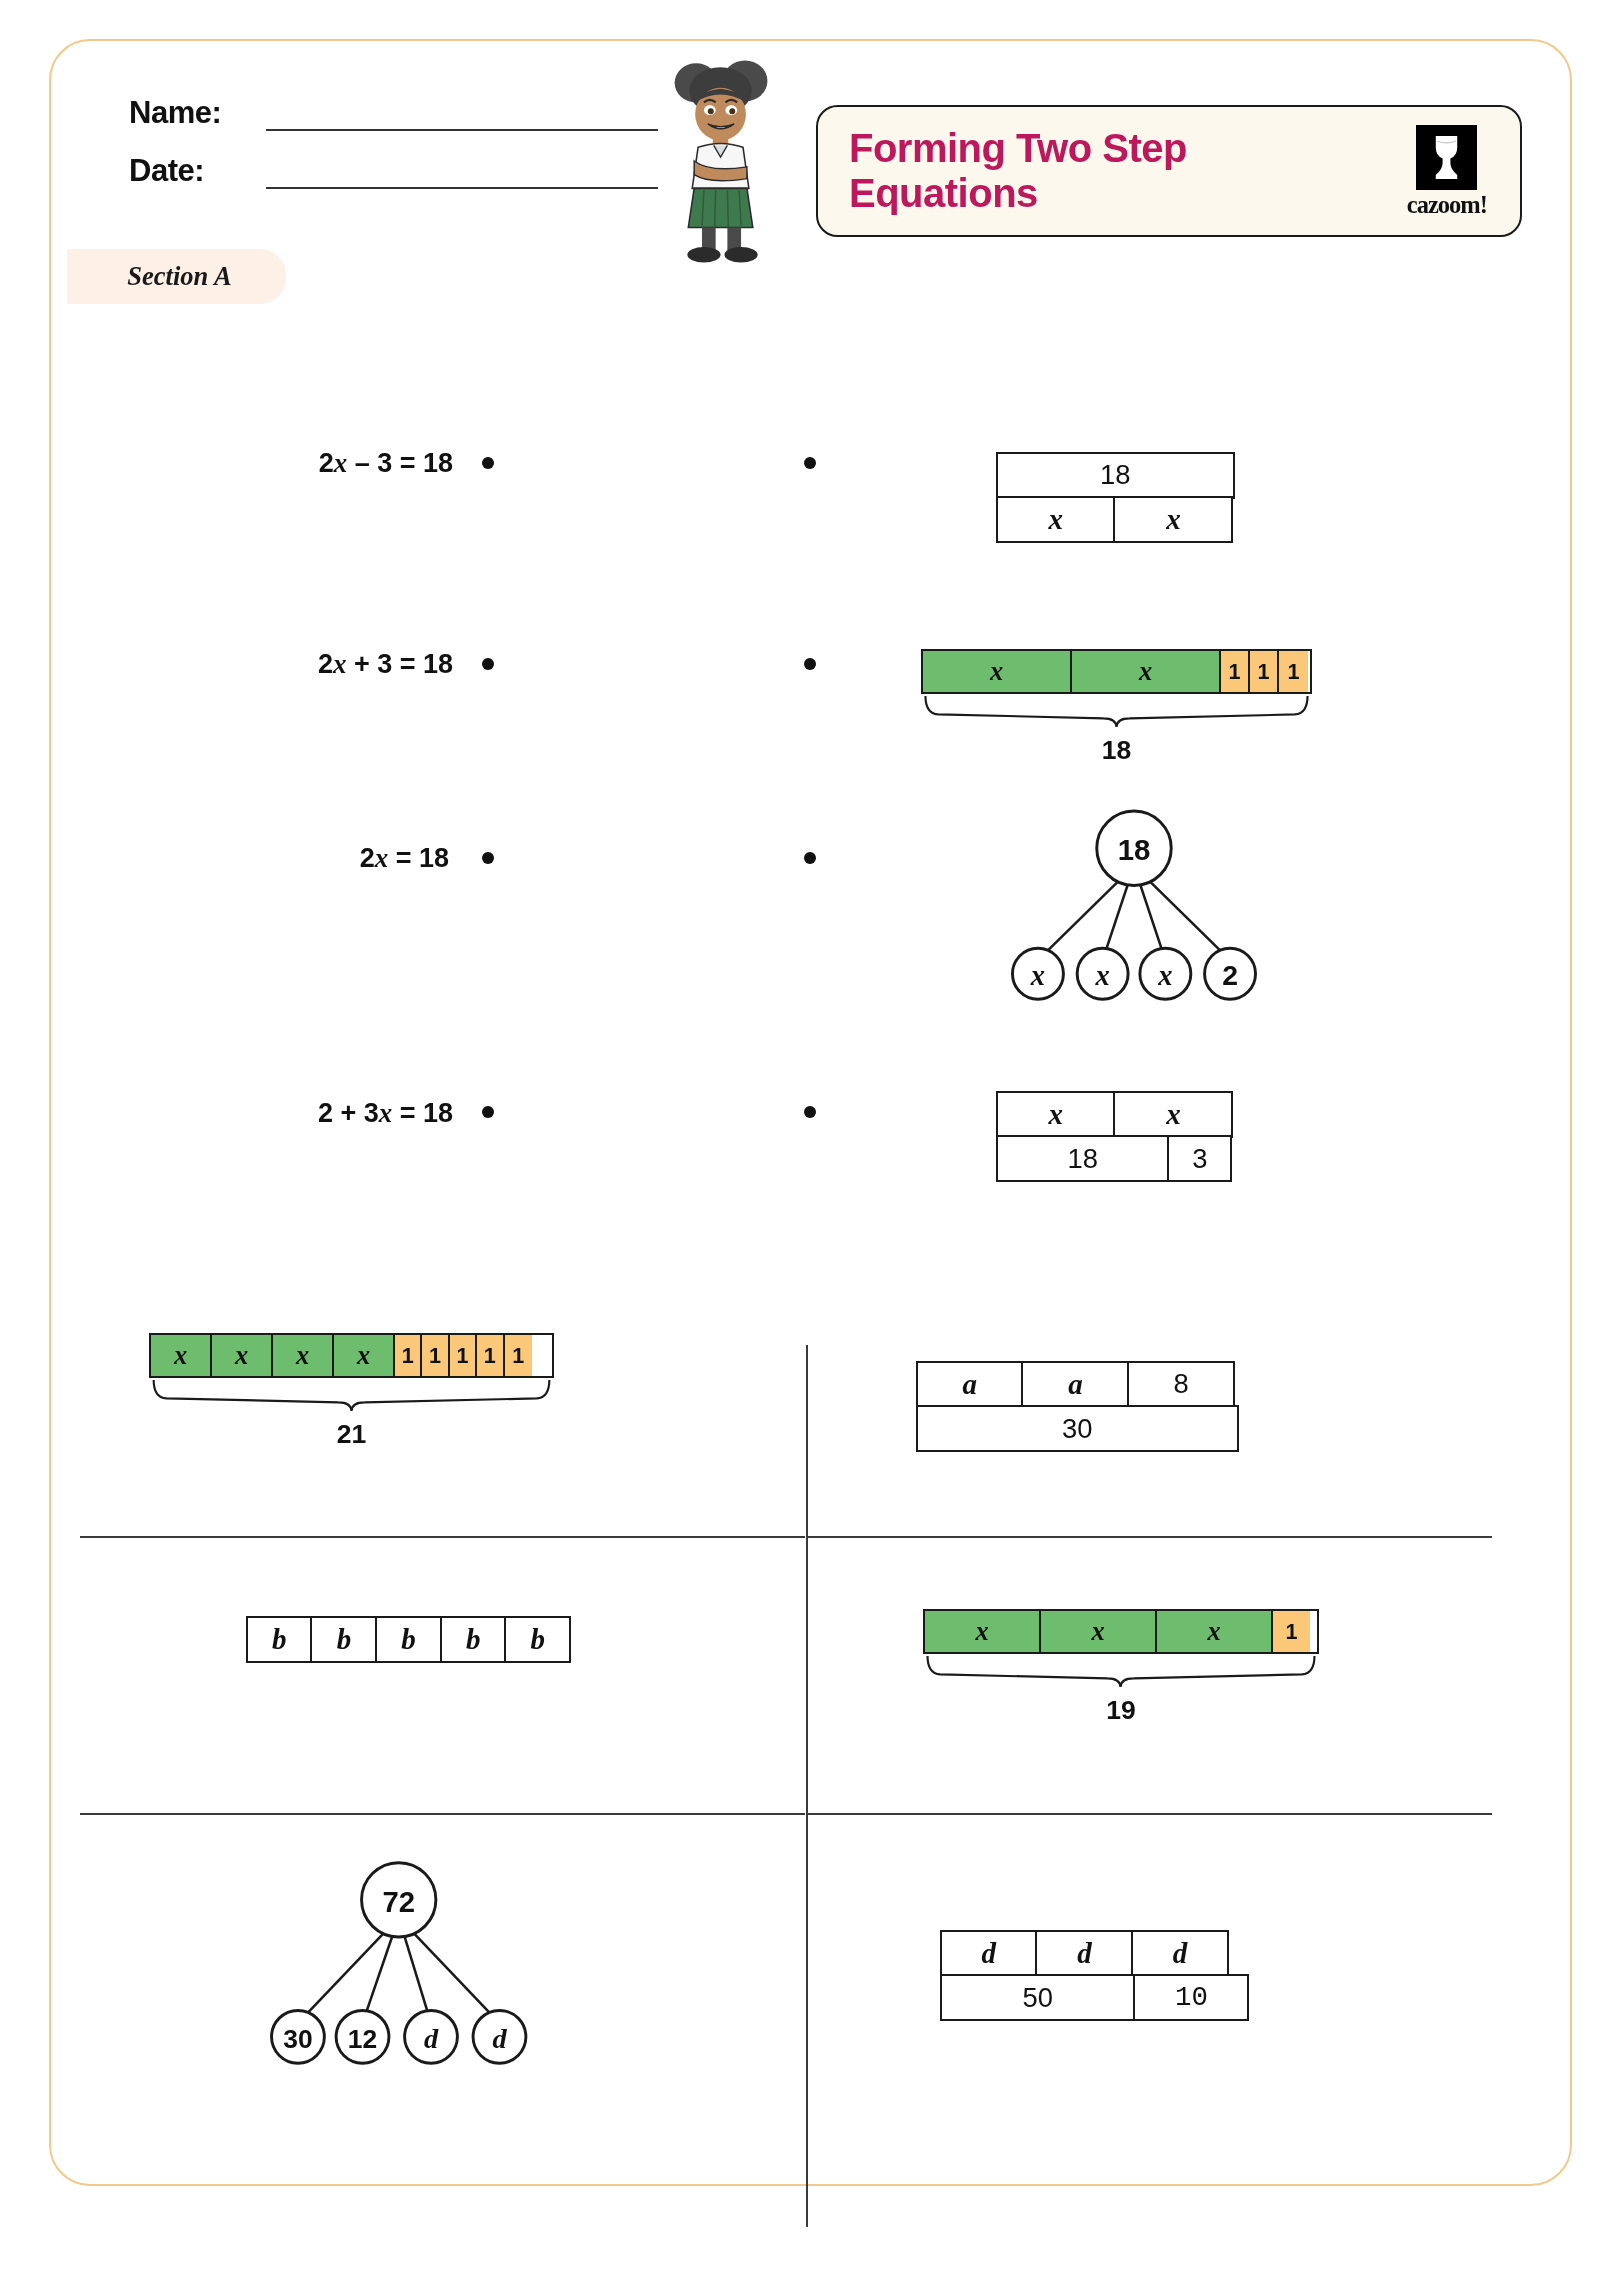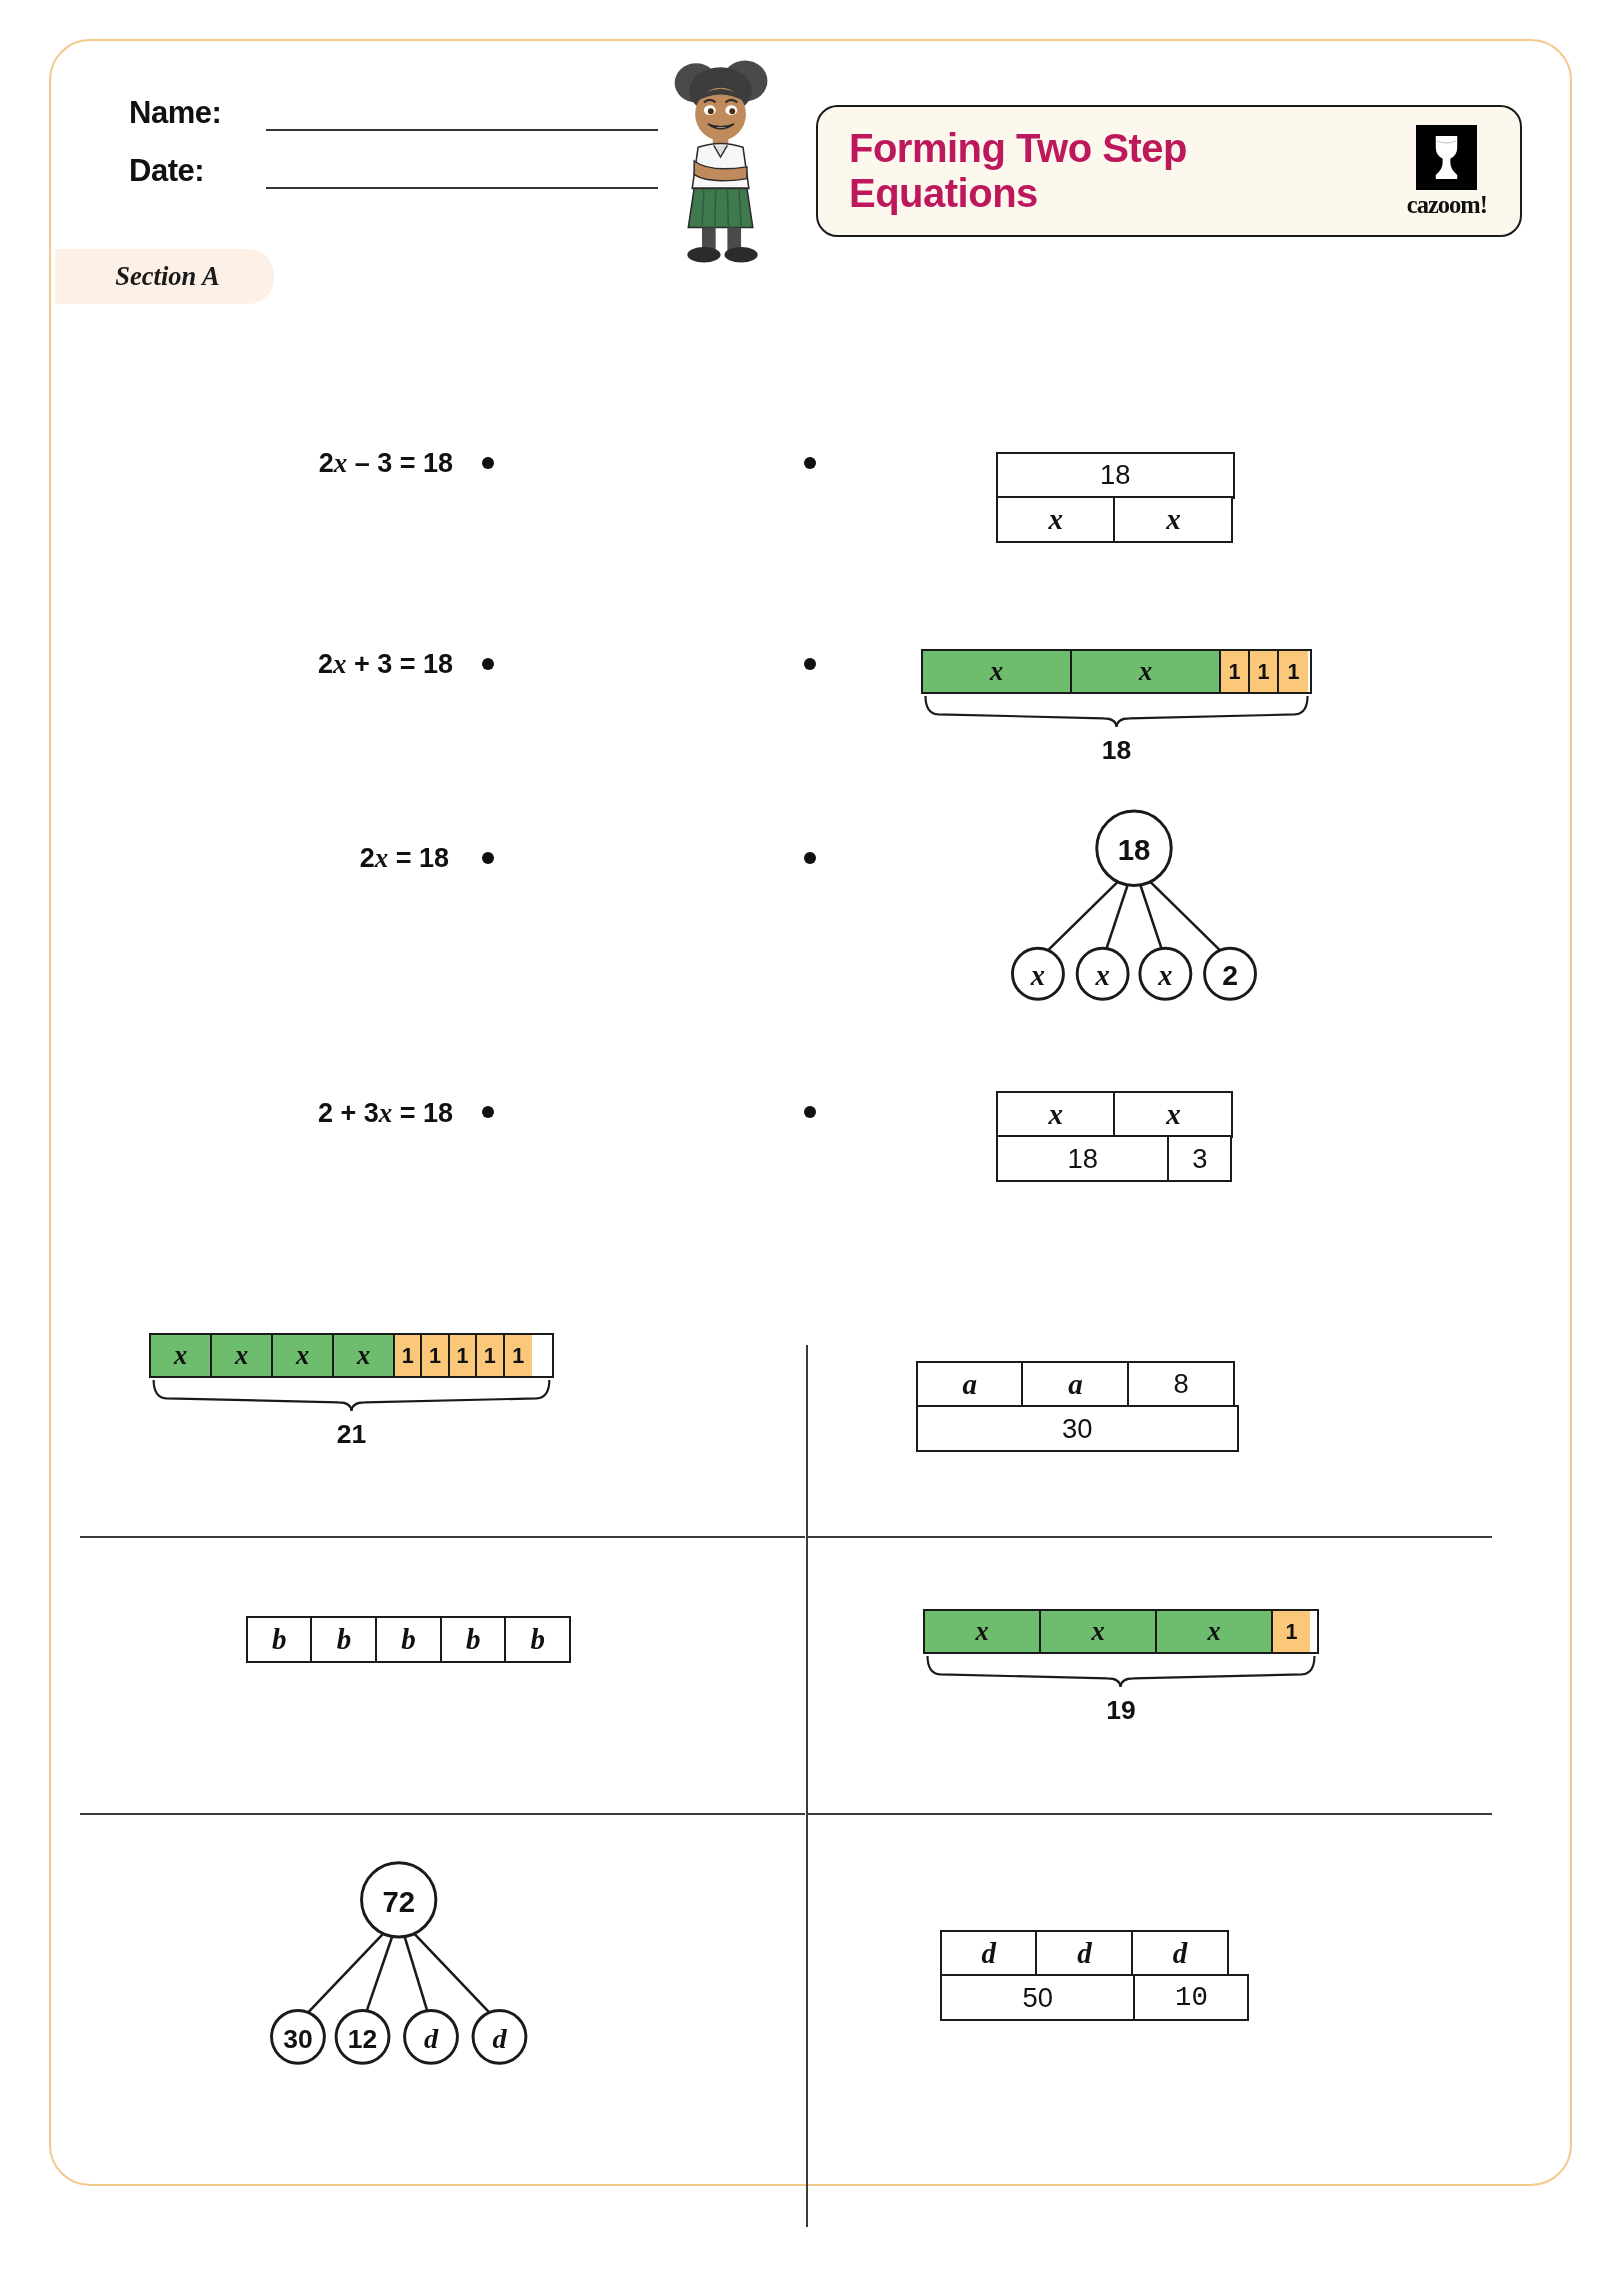--- a/index.html
+++ b/index.html
@@ -55,21 +55,21 @@
   .logo-mark{
     width:61px;height:65px;background:#000;
     display:flex;align-items:center;justify-content:center;
   }
   .logo-word{
     font-family:"Liberation Serif", serif;
     font-weight:bold;font-size:24.5px;color:#111;margin-top:1px;letter-spacing:-1px;
   }
 
   
-  .section-row{position:absolute;left:4px;display:flex;}
+  .section-row{position:absolute;left:16px;display:flex;}
   .section-tag{
     background:#fdf0e6;
     border-radius:0 25.5px 25.5px 0;
     padding:11.8px 33px 11.8px 39px;
     font-family:"Liberation Serif", serif;
     font-weight:bold;font-style:italic;font-size:26.5px;color:#1a1a1a;
     min-width:147px;text-align:center;
   }
   .section-instruction{
     font-family:"Liberation Serif", serif;

